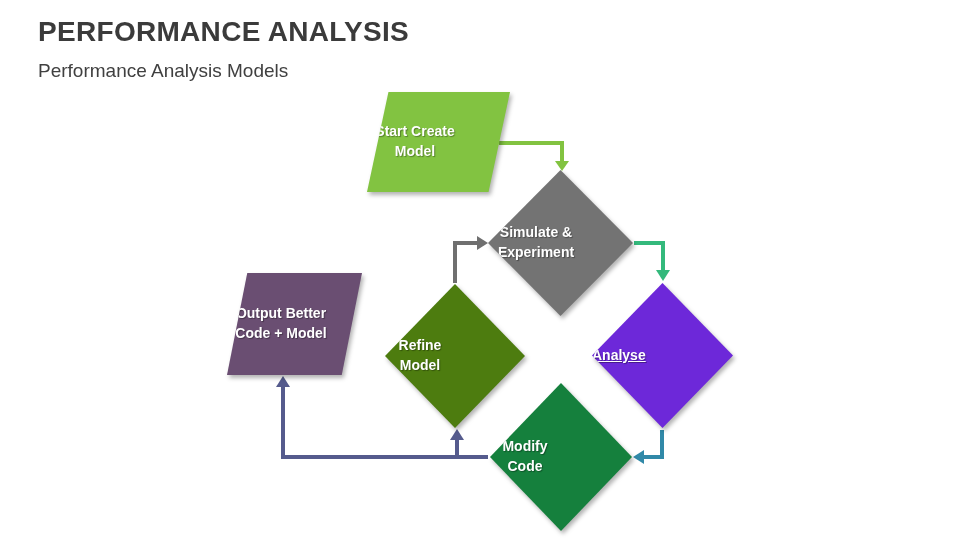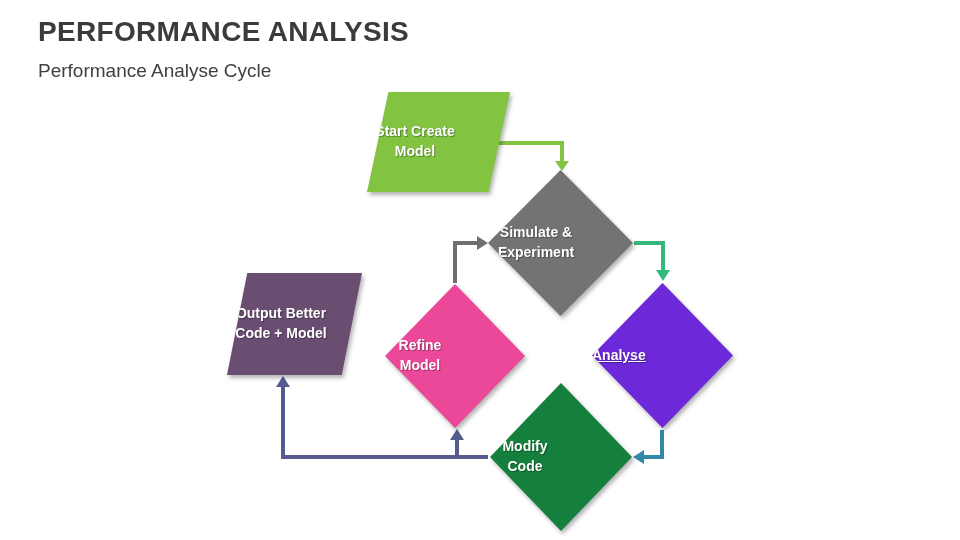--- a/index.html
+++ b/index.html
@@ -20,36 +20,36 @@
     width:100%; height:100%; display:flex; align-items:center; 
     text-align:center; color:#ffffff; font-size:14px; font-weight:700; line-height:1.42;
     text-shadow:1px 1px 1px rgba(0,0,0,0.35);
   }
   .diamond { clip-path: polygon(50% 0%, 100% 50%, 50% 100%, 0% 50%); }
   .para    { clip-path: polygon(15% 0%, 100% 0%, 85% 100%, 0% 100%); }
   .fill-start    { background:#82c341; }
   .fill-simulate { background:#737373; }
   .fill-analyse  { background:#6d28d9;text-decoration:underline; }
   .fill-modify   { background:#15803d; }
-  .fill-refine   { background:#ec4899; }
+  .fill-refine   { background:#4d7c0f; }
   .fill-output   { background:#6a4e72; }
   .label-w95  { max-width:96px; }
   .label-w106 { max-width:108px; }
   .label-w70  { max-width:70px; }
   svg.connectors { position:absolute; left:0; top:0; width:960px; height:540px; }
   svg.connectors polyline { fill:none; stroke-width:4; }
   svg.connectors polygon  { stroke:none; }
 </style>
 </head>
 <body>
 
 <div class="slide">
 
   <h1 class="title">PERFORMANCE ANALYSIS</h1>
-  <h2 class="subtitle">Performance Analyse Cycle</h2>
+  <h2 class="subtitle">Performance Analysis Models</h2>
 
   <svg class="connectors" viewBox="0 0 960 540">
 
     <g>
       <polyline points="499,143 562,143 562,163" stroke="#82c341"></polyline>
       <polygon points="555,161 569,161 562,171" fill="#82c341"></polygon>
     </g>
 
     <g>
       <polyline points="634,243 663,243 663,272" stroke="#34b97c"></polyline>

